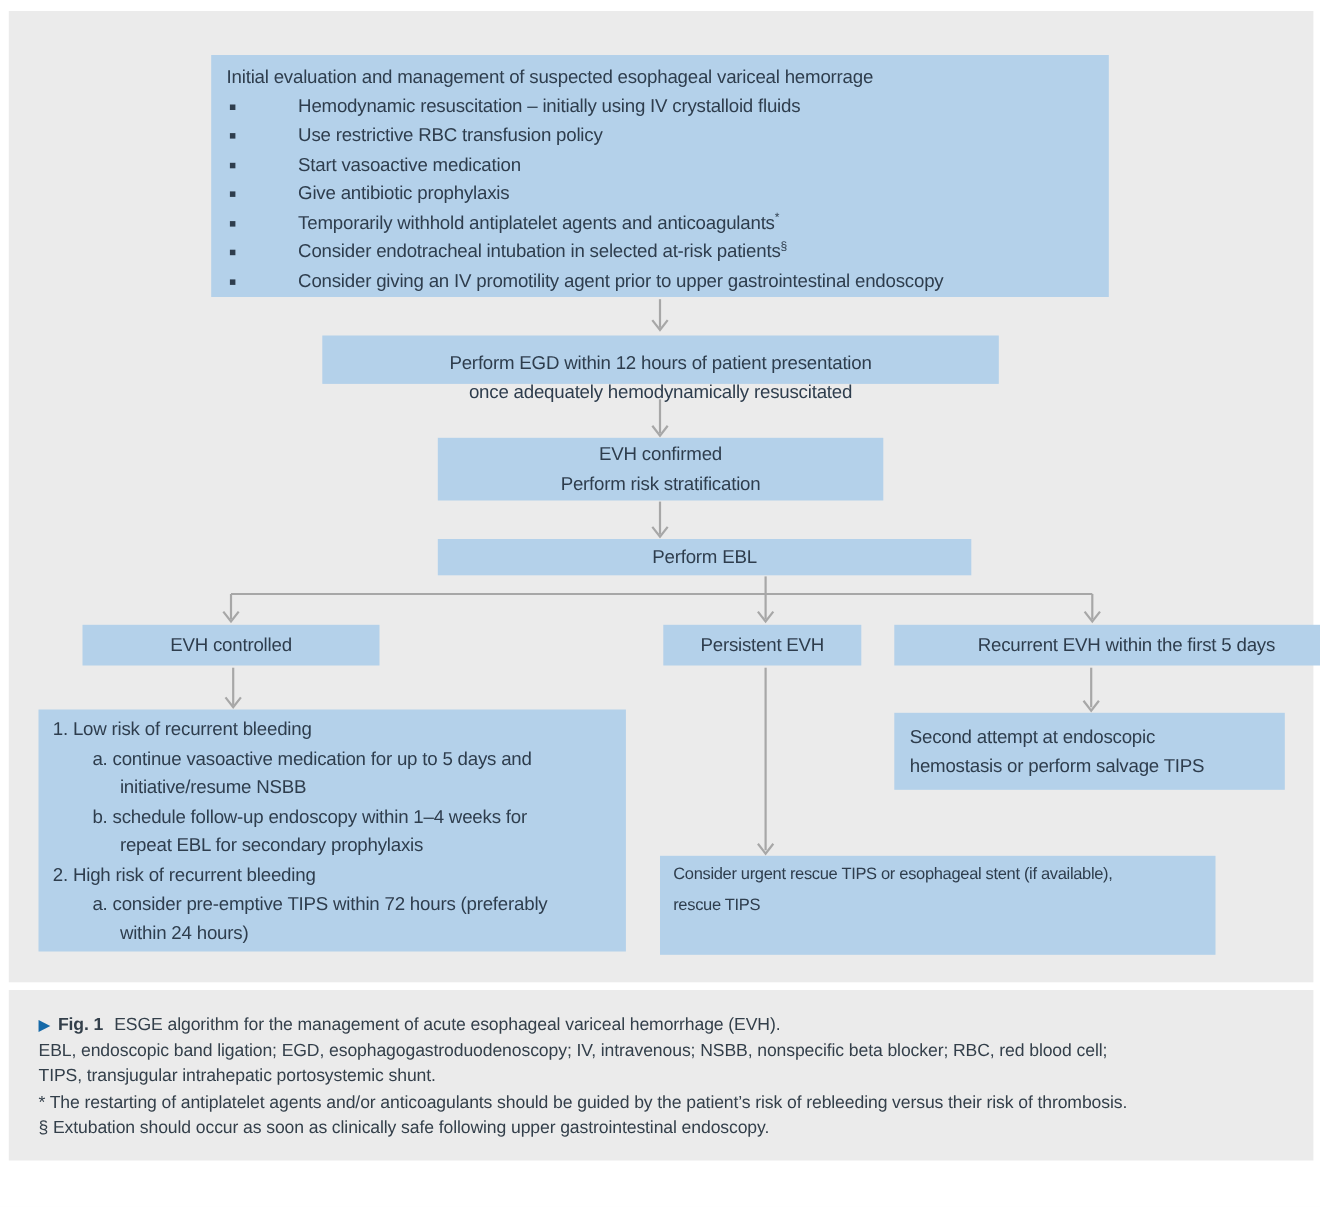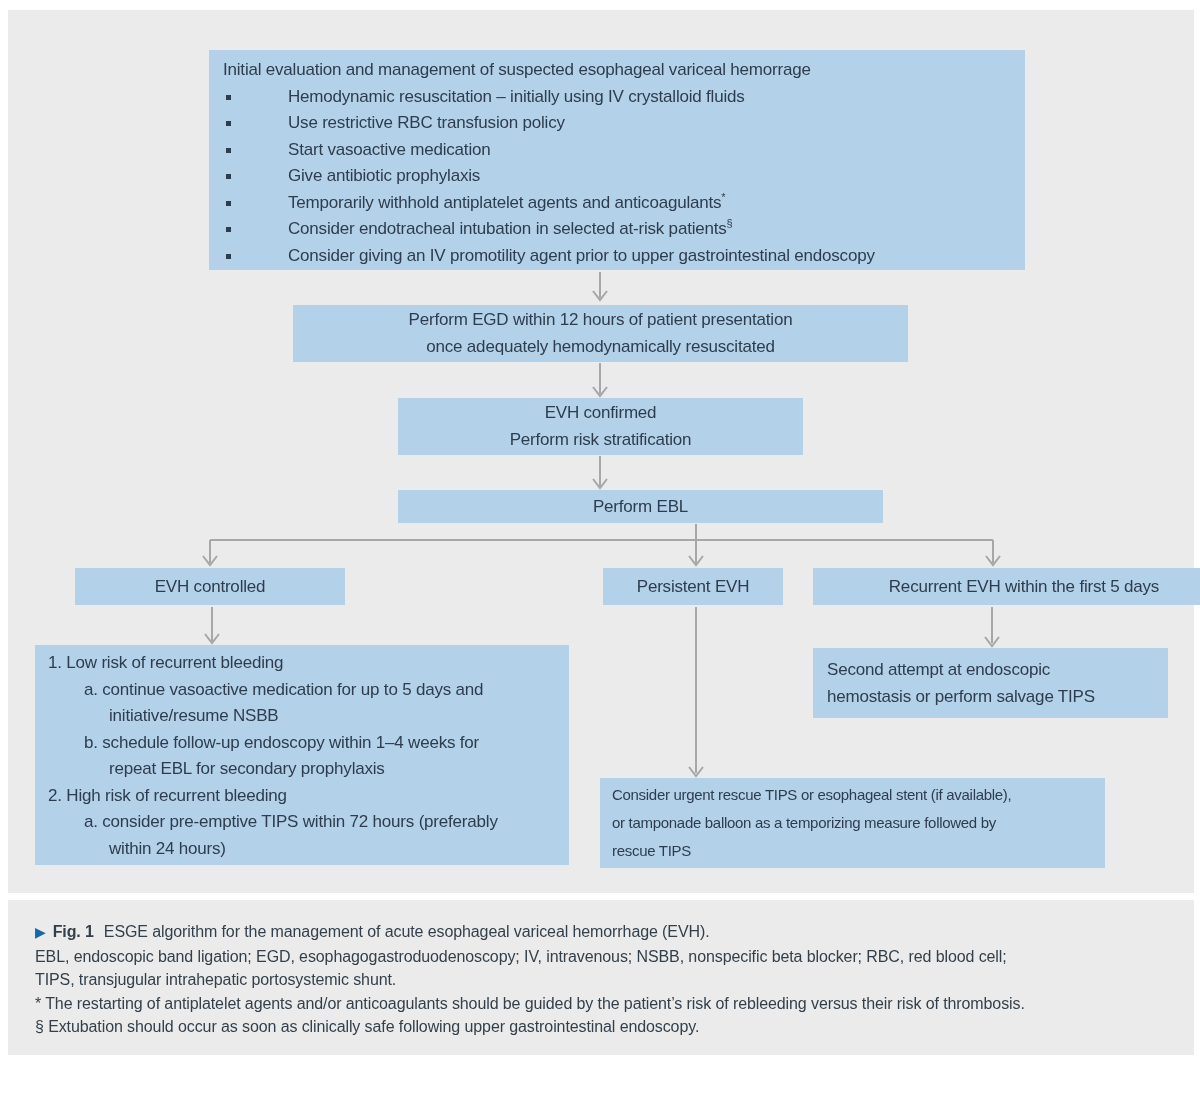--- a/index.html
+++ b/index.html
@@ -8,22 +8,22 @@
   .panel{position:absolute;background:#ebebeb;}
   .diagram-panel{left:8px;top:10px;width:1186px;height:883px;}
   .caption-panel{left:8px;top:900px;width:1186px;height:155px;box-sizing:border-box;
         padding:20px 12px 18px 27px;font-size:16px;line-height:23.5px;color:#333f4a;letter-spacing:-0.1px;}
   .connectors{position:absolute;left:0;top:0;pointer-events:none;}
   .connectors path{stroke:#a7a7a7;stroke-width:2;fill:none;}
   .box{position:absolute;background:#b4d1ea;color:#2e3d4d;box-sizing:border-box;
        font-size:17px;letter-spacing:-0.2px;}
   .line{white-space:nowrap;}
   .center{text-align:center;}
-  .top-box{left:192px;top:50px;width:816px;height:220px;padding:7px 14px;line-height:26.5px;margin-left:17px;}
-  .egd-box{left:293px;top:305px;width:615px;height:57px;padding-top:2px;line-height:26.5px;}
+  .top-box{left:192px;top:50px;width:816px;height:220px;padding:7px 14px;line-height:26.5px;}
+  .egd-box{left:293px;top:305px;width:615px;height:44px;padding-top:12px;line-height:26.5px;}
   .evhc-box{left:398px;top:398px;width:405px;height:57px;padding-top:2px;line-height:26.5px;}
   .ebl-box{left:398px;top:490px;width:485px;height:33px;line-height:33px;}
   .ctl-box{left:75px;top:568px;width:270px;height:37px;line-height:37px;}
   .per-box{left:603px;top:568px;width:180px;height:37px;line-height:37px;}
   .rec-box{left:813px;top:568px;width:422px;height:37px;line-height:37px;}
   .risk-box{left:35px;top:645px;width:534px;height:220px;padding:5px 10px 0 12px;line-height:26.5px;}
   .second-box{left:813px;top:648px;width:355px;height:70px;padding:8px 10px 0 14px;line-height:27px;}
   .rescue-box{left:600px;top:778px;width:505px;height:90px;padding:3px 6px 0 12px;line-height:28px;
        font-size:15px;letter-spacing:-0.3px;}
   .bullet{display:flex;gap:48px;}
@@ -133,21 +133,20 @@
     <div class="line l2">within 24 hours)</div>
   </div>
 
   <div class="box second-box">
     <div class="line">Second attempt at endoscopic</div>
     <div class="line">hemostasis or perform salvage TIPS</div>
   </div>
 
   <div class="box rescue-box">
     <div class="line">Consider urgent rescue TIPS or esophageal stent (if available),</div>
-    <div class="line">or tamponade balloon as a temporizing measure followed by</div>
     <div class="line">rescue TIPS</div>
   </div>
 
   <div class="panel caption-panel">
     <div>
       <span class="figmark">▶</span><span class="figlabel">Fig. 1</span><span>ESGE algorithm for the management of acute esophageal variceal hemorrhage (EVH).</span>
     </div>
     <div>EBL, endoscopic band ligation; EGD, esophagogastroduodenoscopy; IV, intravenous; NSBB, nonspecific beta blocker; RBC, red blood cell;</div>
     <div>TIPS, transjugular intrahepatic portosystemic shunt.</div>
     <div>* The restarting of antiplatelet agents and/or anticoagulants should be guided by the patient’s risk of rebleeding versus their risk of thrombosis.</div>

